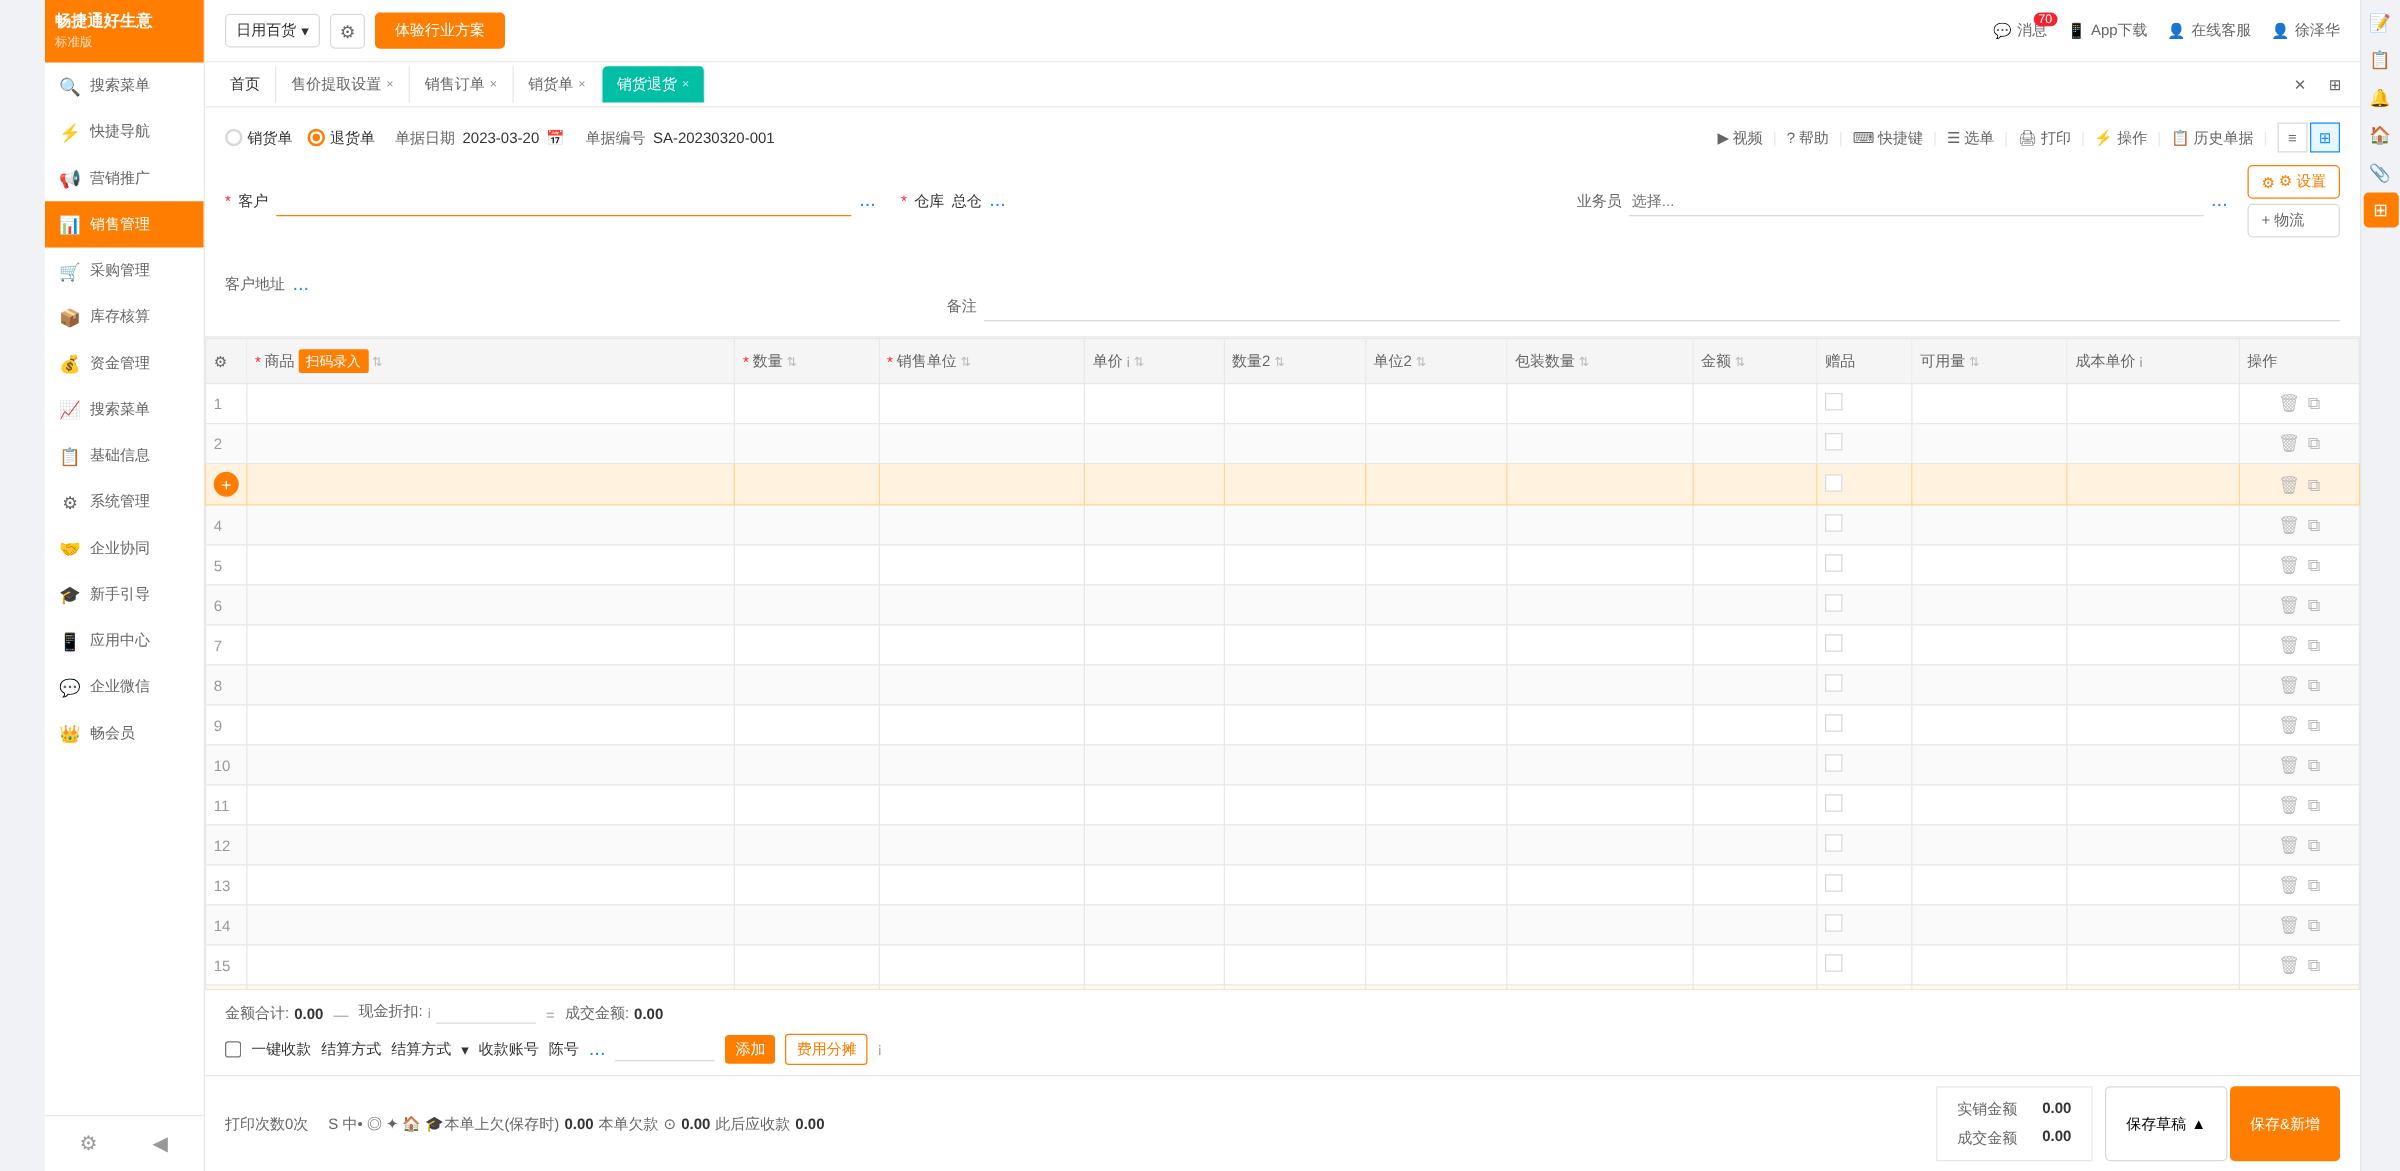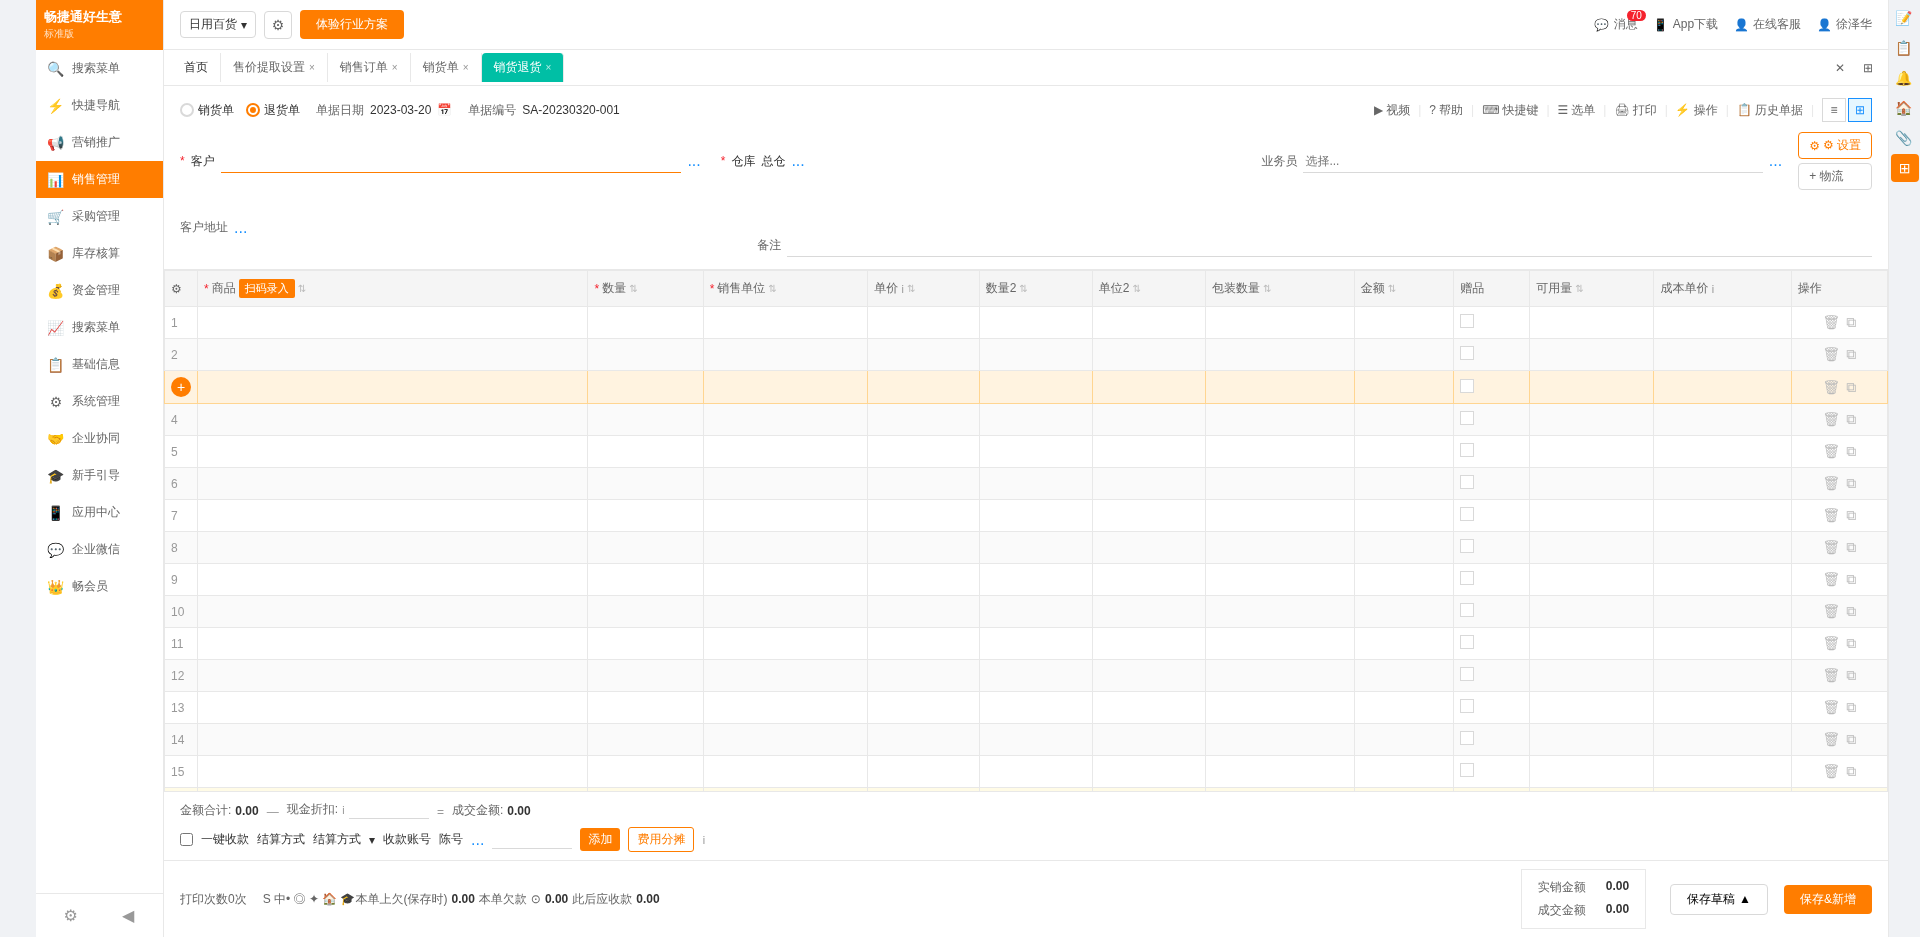--- a/index.html
+++ b/index.html
@@ -93,21 +93,21 @@
     .amount-value { color: #333; font-weight: bold; }
     .dash { color: #999; }
     .eq-sign { color: #999; }
     .footer-input { border: none; border-bottom: 1px solid #d9d9d9; padding: 2px; width: 80px; font-size: 12px; outline: none; }
     .add-btn { background: #ff7d00; color: #fff; border: none; padding: 3px 8px; border-radius: 3px; cursor: pointer; font-size: 12px; }
     .expense-btn { background: #fff; border: 1px solid #ff7d00; color: #ff7d00; padding: 3px 8px; border-radius: 3px; cursor: pointer; font-size: 12px; }
 
     
     .bottom-bar { background: #fff; border-top: 1px solid #e8e8e8; padding: 8px 16px; display: flex; align-items: center; justify-content: space-between; font-size: 12px; }
     .bottom-left { display: flex; gap: 16px; align-items: center; color: #666; }
-    .bottom-right { display: flex; gap: 16px; align-items: center; }
+    .bottom-right { display: flex; gap: 2px; }
     .save-draft-btn { background: #fff; border: 1px solid #d9d9d9; padding: 6px 16px; border-radius: 4px; cursor: pointer; font-size: 12px; display: flex; align-items: center; gap: 4px; }
     .save-new-btn { background: #ff7d00; color: #fff; border: none; padding: 6px 16px; border-radius: 4px; cursor: pointer; font-size: 12px; }
 
     
     .right-panel { width: 32px; background: #f0f2f5; display: flex; flex-direction: column; align-items: center; padding: 4px 0; gap: 2px; border-left: 1px solid #e8e8e8; }
     .right-panel-icon { width: 28px; height: 28px; display: flex; align-items: center; justify-content: center; cursor: pointer; color: #999; font-size: 14px; border-radius: 4px; }
     .right-panel-icon.active { background: #ff7d00; color: #fff; }
     .amount-row { display: flex; justify-content: space-between; gap: 20px; padding: 3px 0; }
     .amt-label { color: #666; }
     .amt-val { color: #333; font-weight: bold; }

